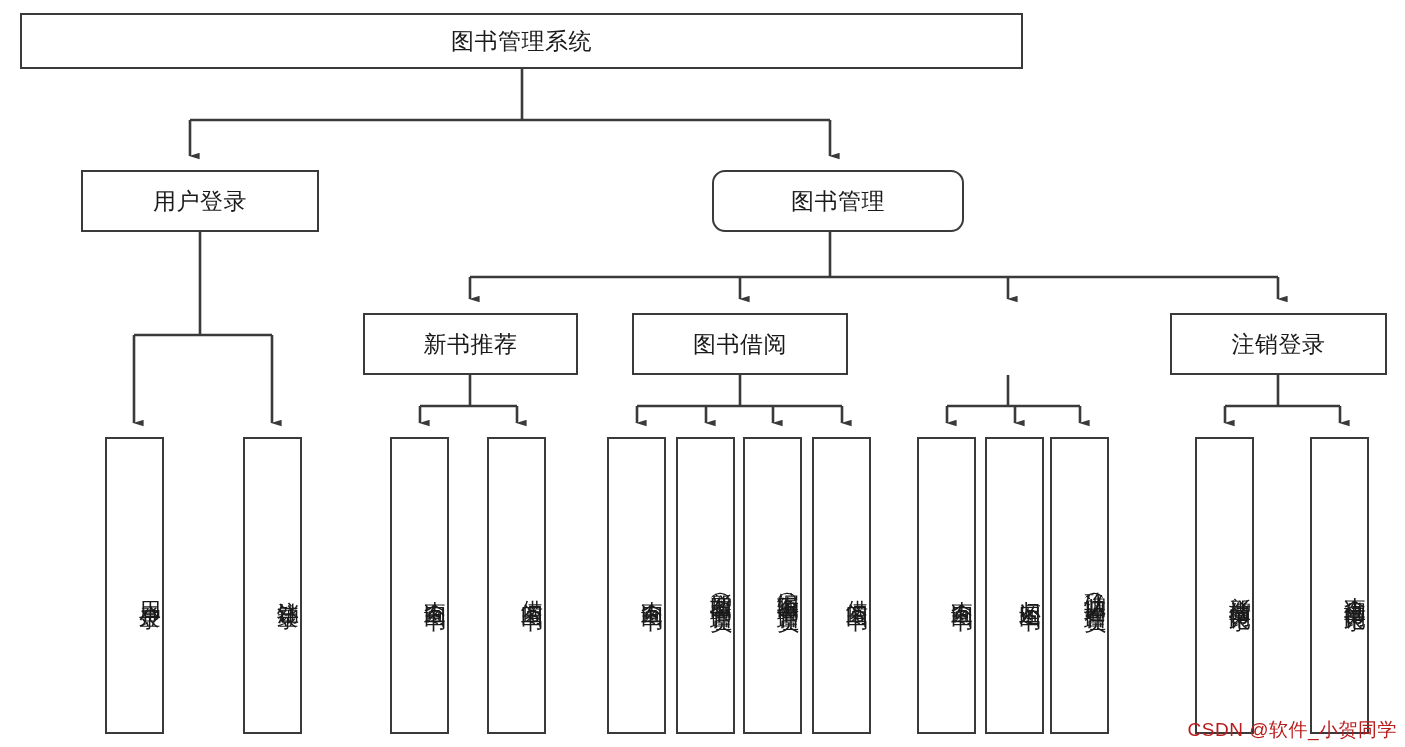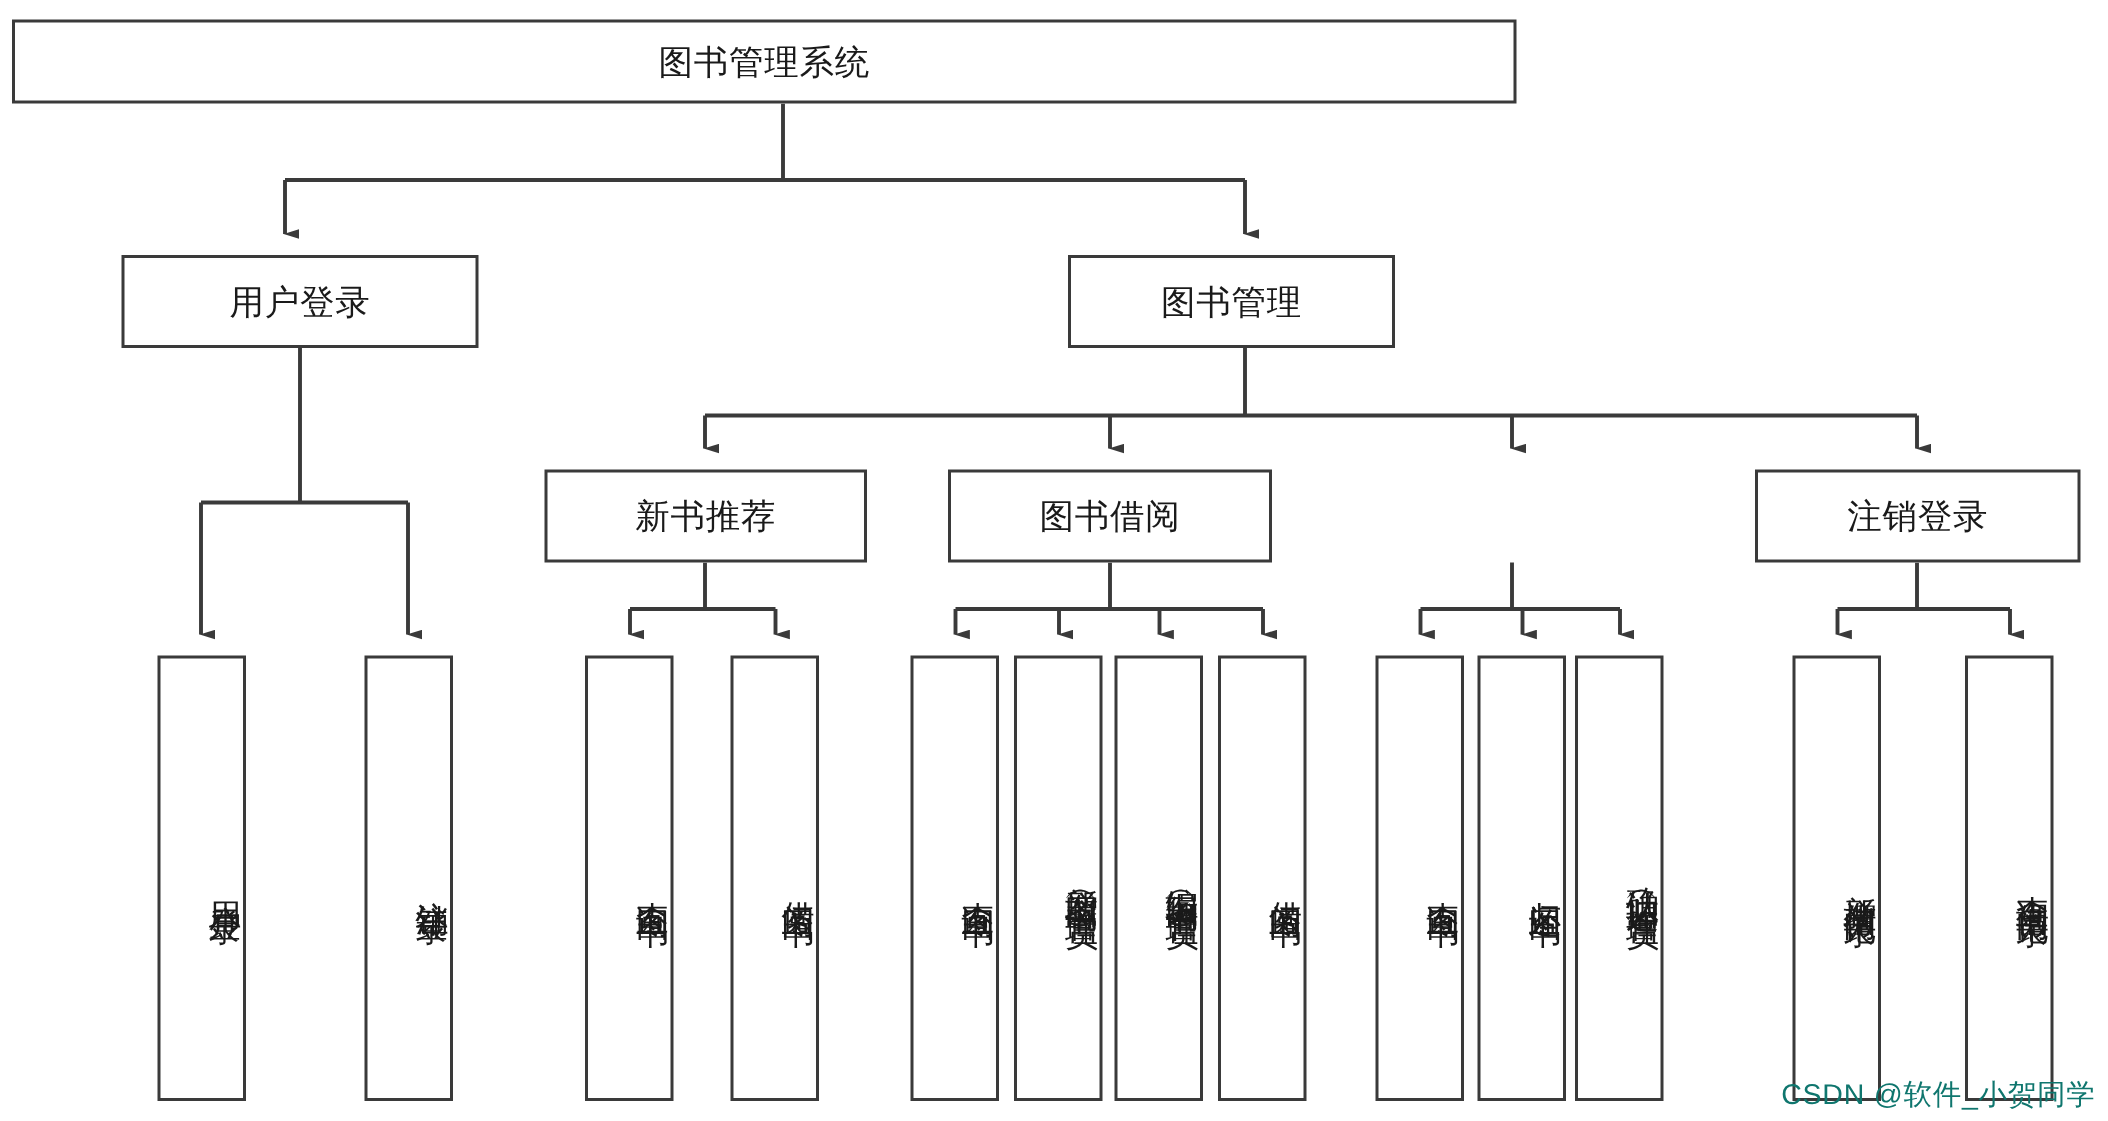--- a/index.html
+++ b/index.html
@@ -53,21 +53,21 @@
   }
   .node-label {
     display: block;
     line-height: 1.05;
   }
   .watermark {
     position: absolute;
     right: 8px;
     bottom: 4px;
     font-size: 19px;
-    color: #0f766e;
+    color: #b91c1c;
     letter-spacing: 0.5px;
     white-space: nowrap;
     pointer-events: none;
     margin-top: 44px;
   }
 </style>
 </head>
 <body>
 
 <div id="canvas">
@@ -115,29 +115,29 @@
       <path d="M1015,406 L1015,423" marker-end="url(#arrow)"></path>
       <path d="M1080,406 L1080,423" marker-end="url(#arrow)"></path>
 
       <path d="M1278,375 L1278,406"></path>
       <path d="M1225,406 L1340,406"></path>
       <path d="M1225,406 L1225,423" marker-end="url(#arrow)"></path>
       <path d="M1340,406 L1340,423" marker-end="url(#arrow)"></path>
     </g>
   </svg>
 
-  <div class="node-box horiz" style="left:8px; top:13px; width:1003px; height:56px;">
+  <div class="node-box horiz" style="left:20px; top:13px; width:1003px; height:56px;">
     <span class="node-label">图书管理系统</span>
   </div>
 
   <div class="node-box horiz" style="left:81px; top:170px; width:238px; height:62px;">
     <span class="node-label">用户登录</span>
   </div>
 
-  <div class="node-box horiz" style="left:712px; top:170px; width:218px; height:62px;">
+  <div class="node-box horiz" style="left:712px; top:170px; width:252px; height:62px;border-radius:13px;">
     <span class="node-label">图书管理</span>
   </div>
 
   <div class="node-box horiz" style="left:363px; top:313px; width:215px; height:62px;">
     <span class="node-label">新书推荐</span>
   </div>
 
   <div class="node-box horiz" style="left:632px; top:313px; width:216px; height:62px;">
     <span class="node-label">图书借阅</span>
   </div>

